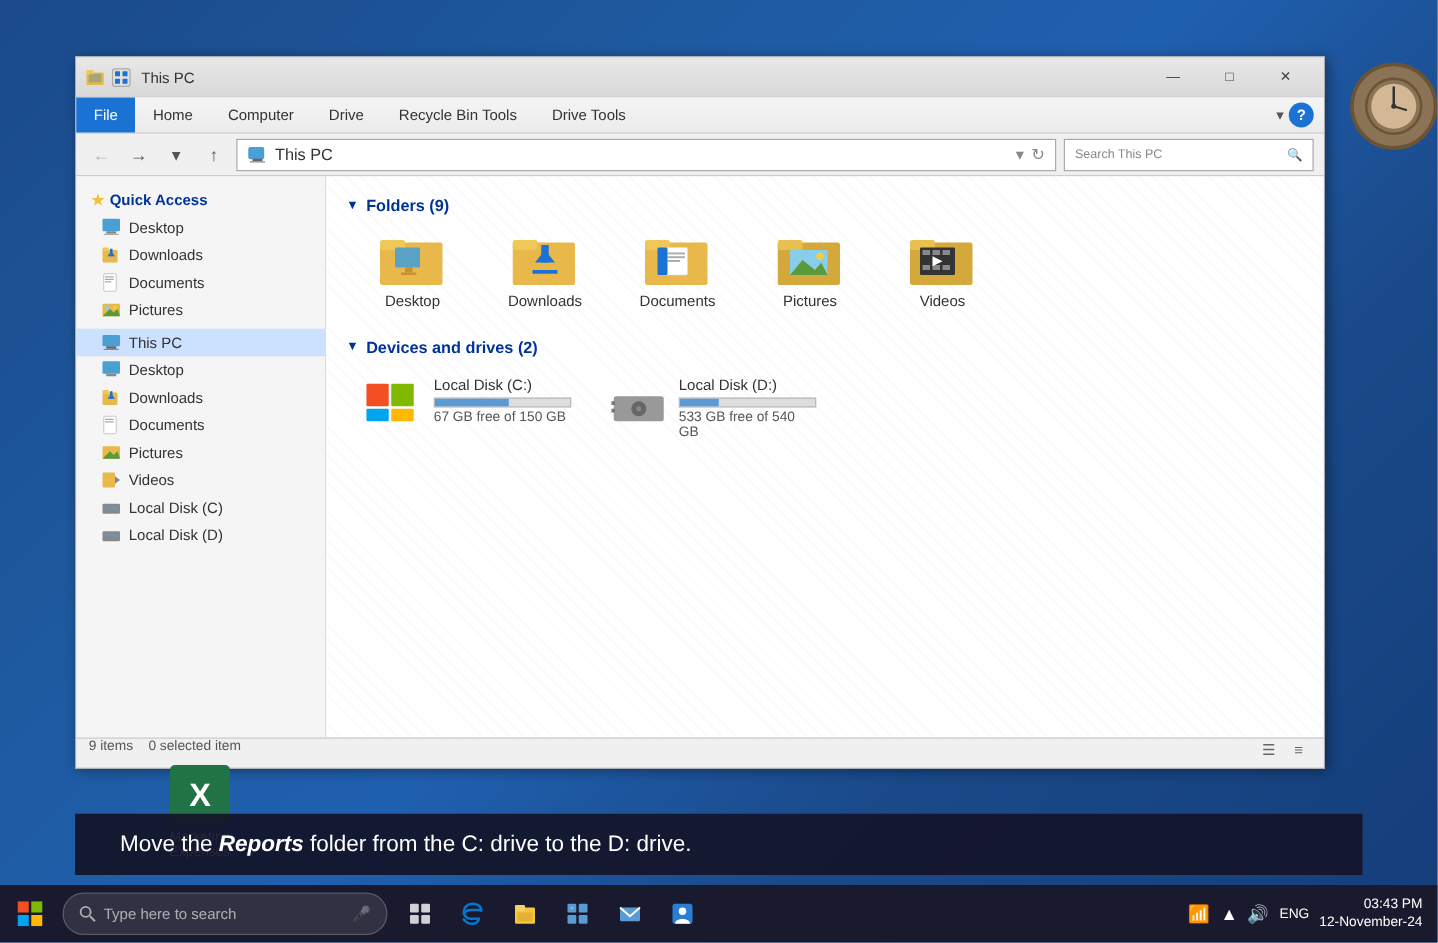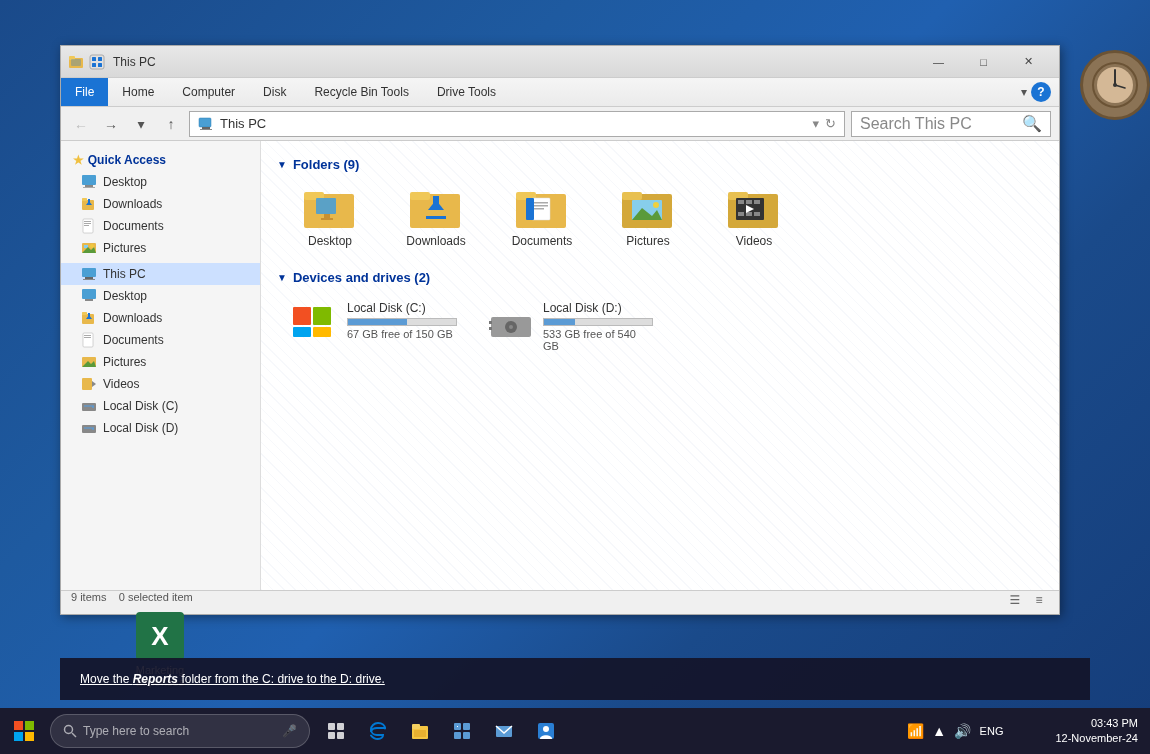--- a/index.html
+++ b/index.html
@@ -156,21 +156,21 @@
       gap: 6px;
     }
     .search-box {
       width: 200px;
       height: 26px;
       border: 1px solid #aaa;
       background: white;
       display: flex;
       align-items: center;
       padding: 0 8px;
-      font-size: 16px;
+      font-size: 10px;
       color: #888;
       gap: 4px;
     }
 
     
     .main-content {
       display: flex;
       flex: 1;
       overflow: hidden;
     }
@@ -396,21 +396,20 @@
     .tray-icon {
       font-size: 14px;
       color: white;
       cursor: pointer;
     }
     .taskbar-time {
       text-align: right;
       color: white;
       font-size: 11px;
       line-height: 1.4;
-      margin-left: 44px;
     }
 
     
     .desktop-icon {
       position: absolute;
       display: flex;
       flex-direction: column;
       align-items: center;
       cursor: pointer;
       width: 80px;
@@ -436,24 +435,23 @@
       text-shadow: 1px 1px 2px rgba(0,0,0,0.8);
     }
 
     
     .task-notification {
       position: absolute;
       bottom: 54px;
       left: 60px;
       right: 60px;
       background: rgba(20,20,40,0.92);
-      padding: 14px 20px;
-      font-size: 12px;
-      color: white;
-      text-decoration: underline;
+      padding: 14px 36px;
+      font-size: 18px;
+      color: white;
     }
     .task-notification em {
       font-style: italic;
       font-weight: bold;
     }
 
     
     .clock-widget {
       position: absolute;
       top: 50px;
@@ -499,21 +497,21 @@
         <button class="window-control-btn">□</button>
         <button class="window-control-btn close">✕</button>
       </div>
     </div>
 
     <div class="ribbon">
       <div class="ribbon-tabs">
         <div class="ribbon-tab active">File</div>
         <div class="ribbon-tab">Home</div>
         <div class="ribbon-tab">Computer</div>
-        <div class="ribbon-tab">Disk</div>
+        <div class="ribbon-tab">Drive</div>
         <div class="ribbon-tab">Recycle Bin Tools</div>
         <div class="ribbon-tab">Drive Tools</div>
         <div class="ribbon-help">
           <span style="font-size:12px;color:#555;">▾</span>
           <div class="help-btn">?</div>
         </div>
       </div>
     </div>
 
     <div class="address-bar">

